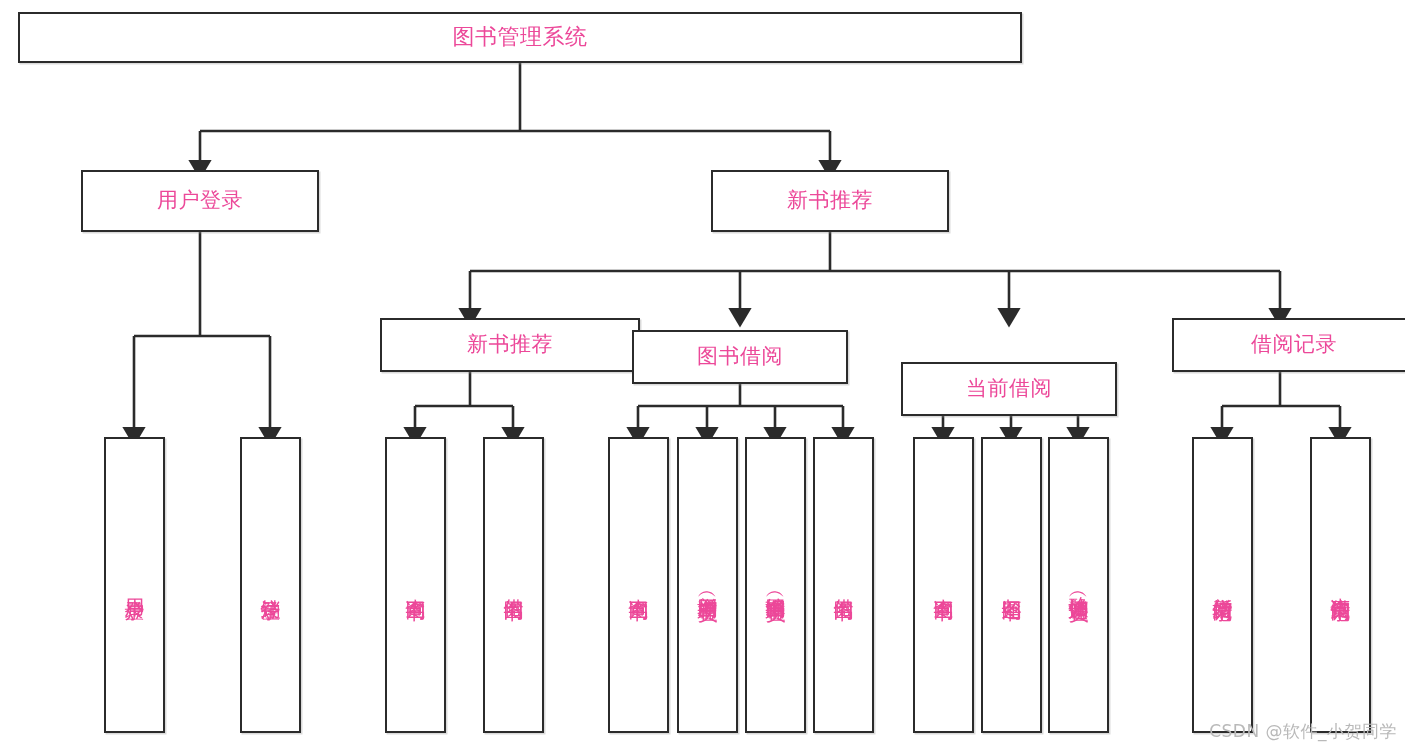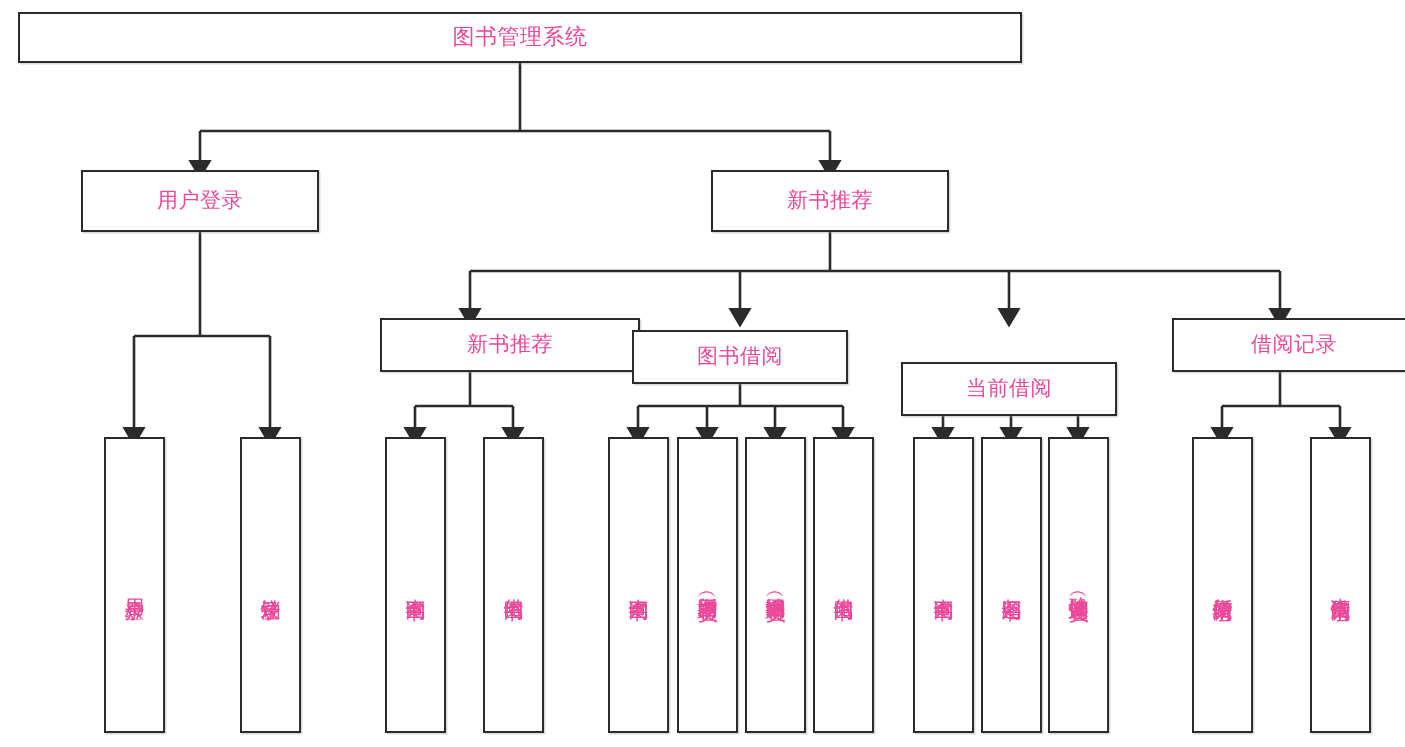--- a/index.html
+++ b/index.html
@@ -186,13 +186,14 @@
   <div class="node vert" id="n-leaf-10" style="left: 1048px; top: 437px; width: 61px; height: 296px;">
     <span class="vlabel">确认归还（管理员）</span>
   </div>
   <div class="node vert" id="n-leaf-11" style="left: 1192px; top: 437px; width: 61px; height: 296px;">
     <span class="vlabel">新增借阅记录</span>
   </div>
   <div class="node vert" id="n-leaf-12" style="left: 1310px; top: 437px; width: 61px; height: 296px;">
     <span class="vlabel">查询借阅记录</span>
   </div>
 
+  <div class="watermark">CSDN @软件_小贺同学</div>
 </div>
 
 </body></html>

